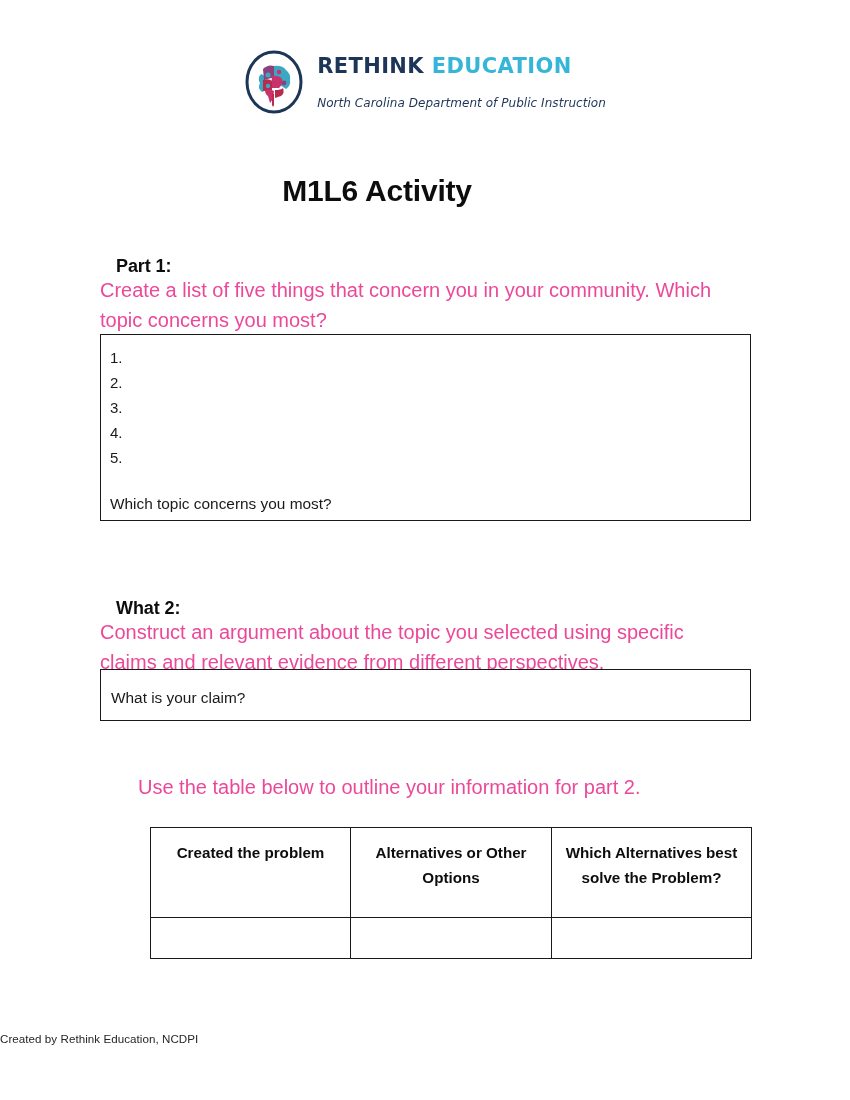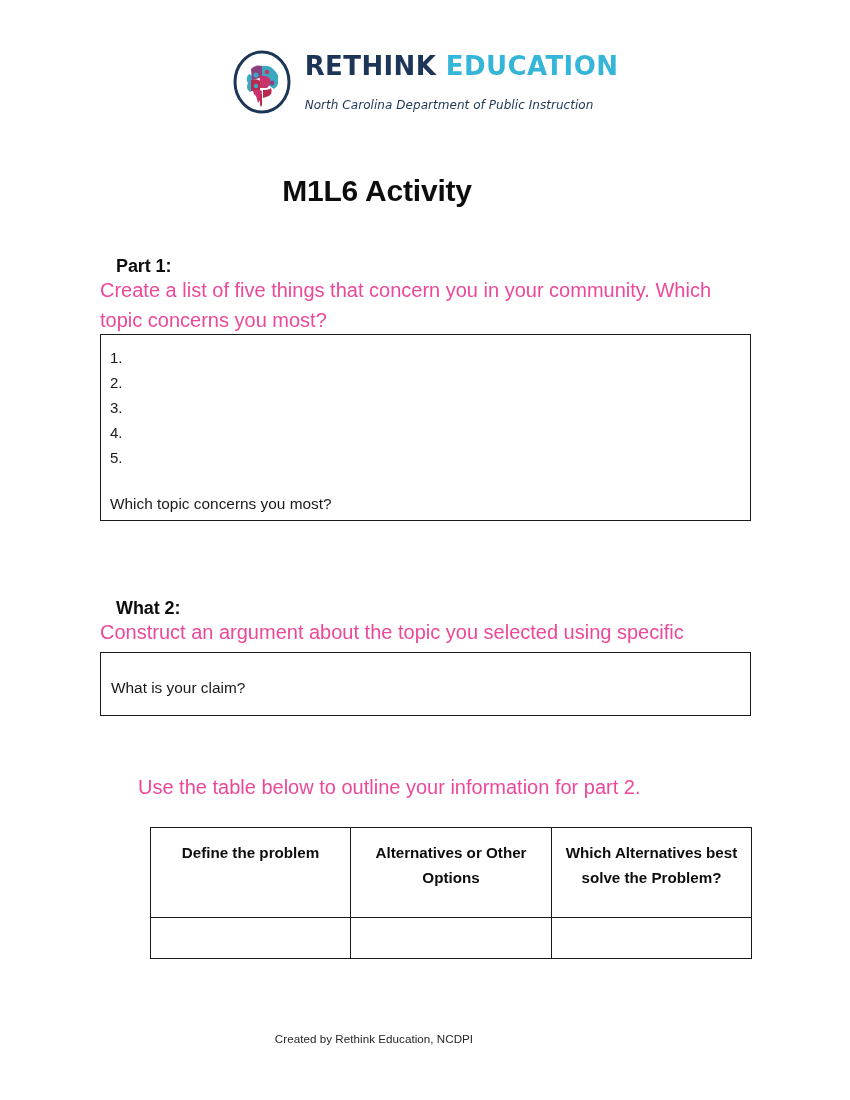--- a/index.html
+++ b/index.html
@@ -46,21 +46,21 @@
     display: block;
   }
   .logo-text {
     display: flex;
     flex-direction: column;
     justify-content: center;
     line-height: 1;
   }
   .logo-wordmark {
     font-family: "DejaVu Sans", sans-serif;
-    font-size: 26px;
+    font-size: 21px;
     font-weight: bold;
     letter-spacing: 0.4px;
     white-space: nowrap;
     line-height: 1.05;
   }
   .logo-wordmark .w-rethink { color: #1d3557; }
   .logo-wordmark .w-education { color: #35b6d8; }
   .logo-subtitle {
     font-family: "DejaVu Sans", sans-serif;
     font-size: 12px;
@@ -137,23 +137,23 @@
     top: 94px;   
     height: 187px;
     padding: 10px 0 0 9px;
   }
   #part1-box .spacer { height: 21px; }
 
   
   #part2-box {
     position: absolute;
     left: 0;
-    top: 412px;  
-    height: 64px;
-    padding: 22px 0 0 10px;
+    top: 429px;  
+    height: 52px;
+    padding: 15px 0 0 10px;
   }
 
   
   .outline-table {
     position: absolute;
     left: 50px;      
     top: 587px;      
     width: 601px;
     border-collapse: collapse;
     table-layout: fixed;
@@ -181,21 +181,21 @@
   .col-1 { width: 200px; }
   .col-2 { width: 201px; }
   .col-3 { width: 200px; }
 
   
   .footer {
     position: absolute;
     left: 0;
     top: 1032px;
     width: 748px;
-    text-align: center;
+    text-align: left;
     font-size: 11.6px;
     color: #262626;
     letter-spacing: 0.05px;
   }
 
   
   .abs { position: absolute; left: 0; }
 </style>
 </head>
 <body>
@@ -257,21 +257,21 @@
 
     <div class="answer-box" id="part2-box">
       <div class="box-line">What is your claim?</div>
     </div>
 
     <div class="abs body-text" style="top:532px; width:651px;margin-left:38px;">Use the table below to outline your information for part 2.</div>
 
     <table class="outline-table">
       <thead>
         <tr>
-          <th class="col-1">Define the problem</th>
+          <th class="col-1">Created the problem</th>
           <th class="col-2">Alternatives or Other Options</th>
           <th class="col-3">Which Alternatives best solve the Problem?</th>
         </tr>
       </thead>
       <tbody>
         <tr>
           <td class="col-1 empty-cell"></td>
           <td class="col-2 empty-cell"></td>
           <td class="col-3 empty-cell"></td>
         </tr>

